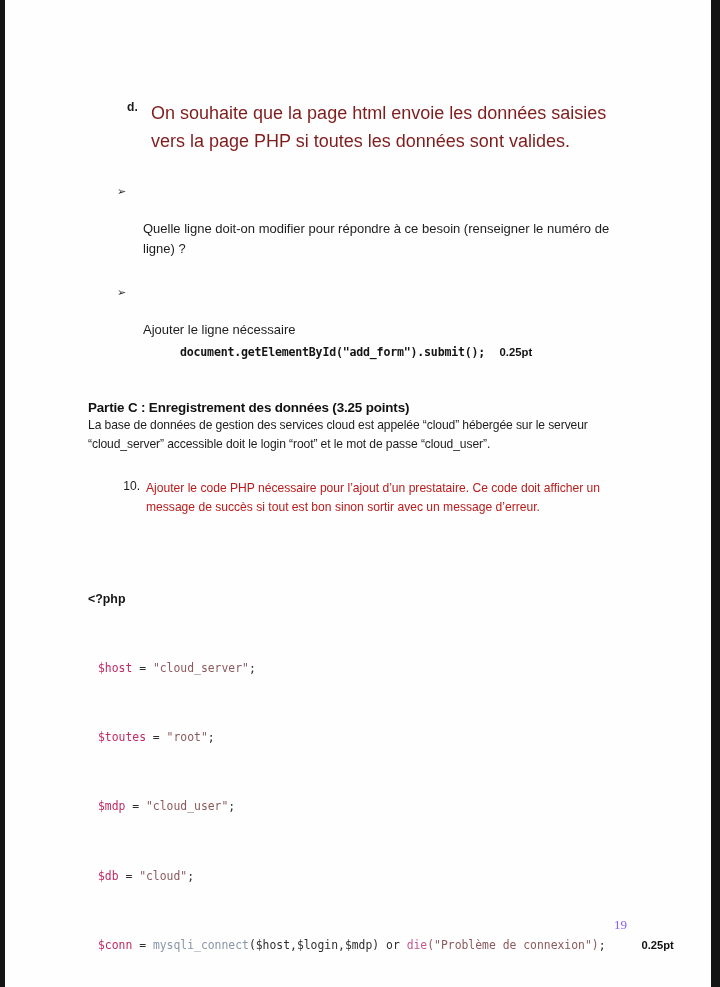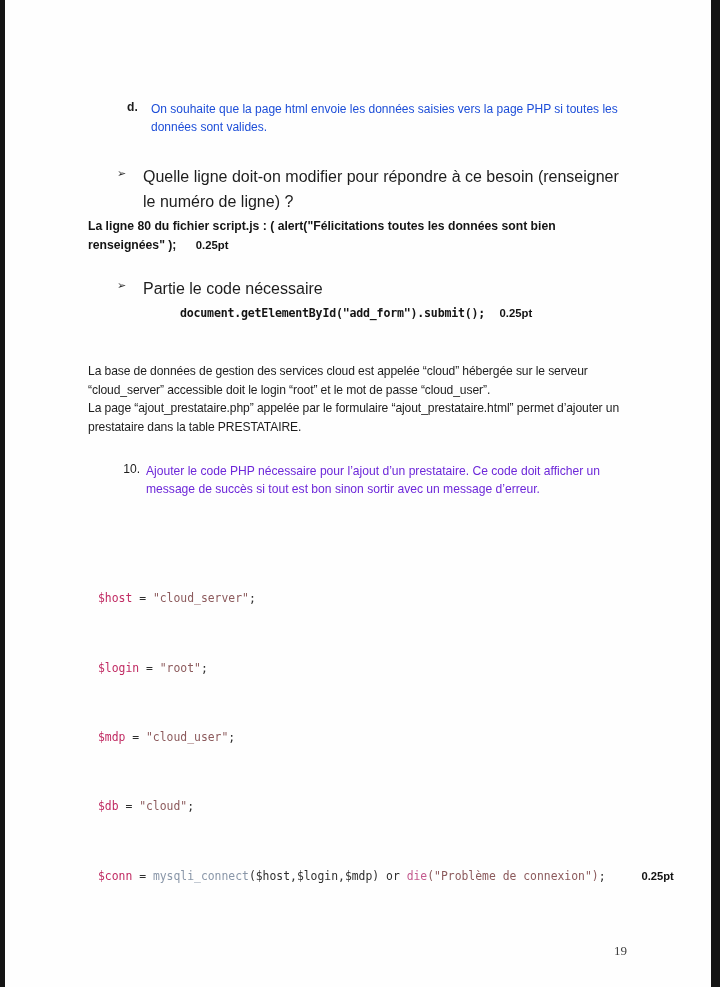--- a/index.html
+++ b/index.html
@@ -70,42 +70,43 @@
   }
   .lettered-item .marker {
     font-weight: bold;
     font-size: 12.1px;
     color: #1d1d1d;
     width: 24px;
     flex: 0 0 24px;
   }
   .lettered-item .body {
     flex: 1 1 auto;
-    font-size: 12px;
-    line-height: 1.54;
-    color: #1d4ed8;
+    font-size: 18px;
+    line-height: 1.54;
+    color: #7f1d1d;
   }
 
   
   .arrow-item {
     display: flex;
     margin-left: 29px;
   }
   .arrow-item .arrow-glyph {
     width: 26px;
     flex: 0 0 26px;
     font-size: 11px;
     color: #2b2b2b;
     line-height: 1.6;
   }
   .arrow-item .body {
     flex: 1 1 auto;
-    font-size: 16px;
-    line-height: 1.54;
-    color: #1d1d1d;
+    font-size: 13px;
+    line-height: 1.54;
+    color: #1d1d1d;
+    margin-top: 36px;
   }
 
   .answer-bold {
     font-weight: bold;
     font-size: 12.2px;
     line-height: 1.54;
     color: #141414;
     margin-left: 0px;
   }
 
@@ -140,21 +141,21 @@
     flex: 0 0 26px;
     font-size: 12.1px;
     color: #1d1d1d;
     text-align: right;
     padding-right: 6px;
   }
   .numbered-item .body {
     flex: 1 1 auto;
     font-size: 12.1px;
     line-height: 1.54;
-    color: #6d28d9;
+    color: #b91c1c;
   }
 
   
   .code-block {
     font-family: "DejaVu Sans Mono", monospace;
     font-size: 11.4px;
     line-height: 1.52;
     white-space: pre;
     color: #3a3a3a;
     margin-left: 0px;
@@ -171,24 +172,24 @@
   .pts-code {
     font-family: "Liberation Sans", sans-serif;
     font-weight: bold;
     font-size: 11.2px;
     color: #111111;
   }
 
   .page-number {
     position: absolute;
     right: 84px;
-    bottom: 28px;
+    bottom: 54px;
     font-family: "Liberation Serif", serif;
     font-size: 13px;
-    color: #404040;
+    color: #8b5cf6;
     margin-left: 38px;
   }
   .sp22 { height: 22px; }
   .sp26 { height: 26px; }
 </style>
 </head>
 <body>
 
 <div class="scan-edge-left"></div>
 <div class="scan-edge-right-hair"></div>
@@ -204,66 +205,61 @@
 
     <div class="sp26"></div>
 
     <div class="arrow-item">
       <div class="arrow-glyph">➢</div>
       <div class="body">Quelle ligne doit-on modifier pour répondre à ce besoin (renseigner le numéro de ligne) ?</div>
     </div>
 
     <div style="height:3px"></div>
 
-    <div class="answer-bold">
-      <span>La ligne 80 du fichier script.js : ( alert("Félicitations toutes les données sont bien renseignées" );</span>
-      <span class="pts" style="margin-left:16px">0.25pt</span>
-    </div>
 
     <div class="sp22"></div>
 
     <div class="arrow-item">
       <div class="arrow-glyph">➢</div>
-      <div class="body">Partie le code nécessaire</div>
+      <div class="body">Ajouter le ligne nécessaire</div>
     </div>
 
     <div style="height:2px"></div>
 
     <div style="margin-left:92px">
       <span class="code-inline">document.getElementById("add_form").submit();</span>
       <span class="pts" style="margin-left:10px">0.25pt</span>
     </div>
 
     <div class="sp26"></div>
     <div style="height:14px"></div>
 
+    <div class="section-title">Partie C : Enregistrement des données (3.25 points)</div>
 
     <div class="para" style="margin-top:1px">
       <span>La base de données de gestion des services cloud est appelée “</span><span class="b">cloud</span><span>” hébergée sur le serveur “</span><span class="b">cloud_server</span><span>” accessible doit le login “</span><span class="b">root</span><span>” et le mot de passe “</span><span class="b">cloud_user</span><span>”.</span>
     </div>
 
-    <div class="para">
-      <span>La page “</span><span class="b">ajout_prestataire.php</span><span>” appelée par le formulaire “</span><span class="b">ajout_prestataire.html</span><span>” permet d’ajouter un prestataire dans la table </span><span class="b">PRESTATAIRE</span><span>.</span>
-    </div>
 
     <div class="sp26"></div>
 
     <div class="numbered-item">
       <div class="marker">10.</div>
       <div class="body">Ajouter le code PHP nécessaire pour l’ajout d’un prestataire. Ce code doit afficher un message de succès si tout est bon sinon sortir avec un message d’erreur.</div>
     </div>
 
     <div class="sp22"></div>
 
     <div class="code-block">
 
+      <div class="code-line"><span class="tok-php">&lt;?php</span></div>
 
       <div class="code-line" style="margin-left:10px"><span class="tok-var">$host</span><span class="tok-plain"> = </span><span class="tok-str">"cloud_server"</span><span class="tok-plain">;</span></div>
 
-      <div class="code-line" style="margin-left:10px"><span class="tok-var">$login</span><span class="tok-plain"> = </span><span class="tok-str">"root"</span><span class="tok-plain">;</span></div>
+      <div class="code-line" style="margin-left:10px"><span class="tok-var">$toutes</span><span class="tok-plain"> = </span><span class="tok-str">"root"</span><span class="tok-plain">;</span></div>
 
       <div class="code-line" style="margin-left:10px"><span class="tok-var">$mdp</span><span class="tok-plain"> = </span><span class="tok-str">"cloud_user"</span><span class="tok-plain">;</span></div>
 
       <div class="code-line" style="margin-left:10px"><span class="tok-var">$db</span><span class="tok-plain"> = </span><span class="tok-str">"cloud"</span><span class="tok-plain">;</span></div>
 
       <div class="code-line" style="margin-left:10px"><span class="tok-var">$conn</span><span class="tok-plain"> = </span><span class="tok-fn">mysqli_connect</span><span class="tok-plain">($host,$login,$mdp) or </span><span class="tok-die">die</span><span class="tok-str">("Problème de connexion")</span><span class="tok-plain">;</span><span class="pts-code" style="margin-left:36px">0.25pt</span></div>
 
 
       
 

